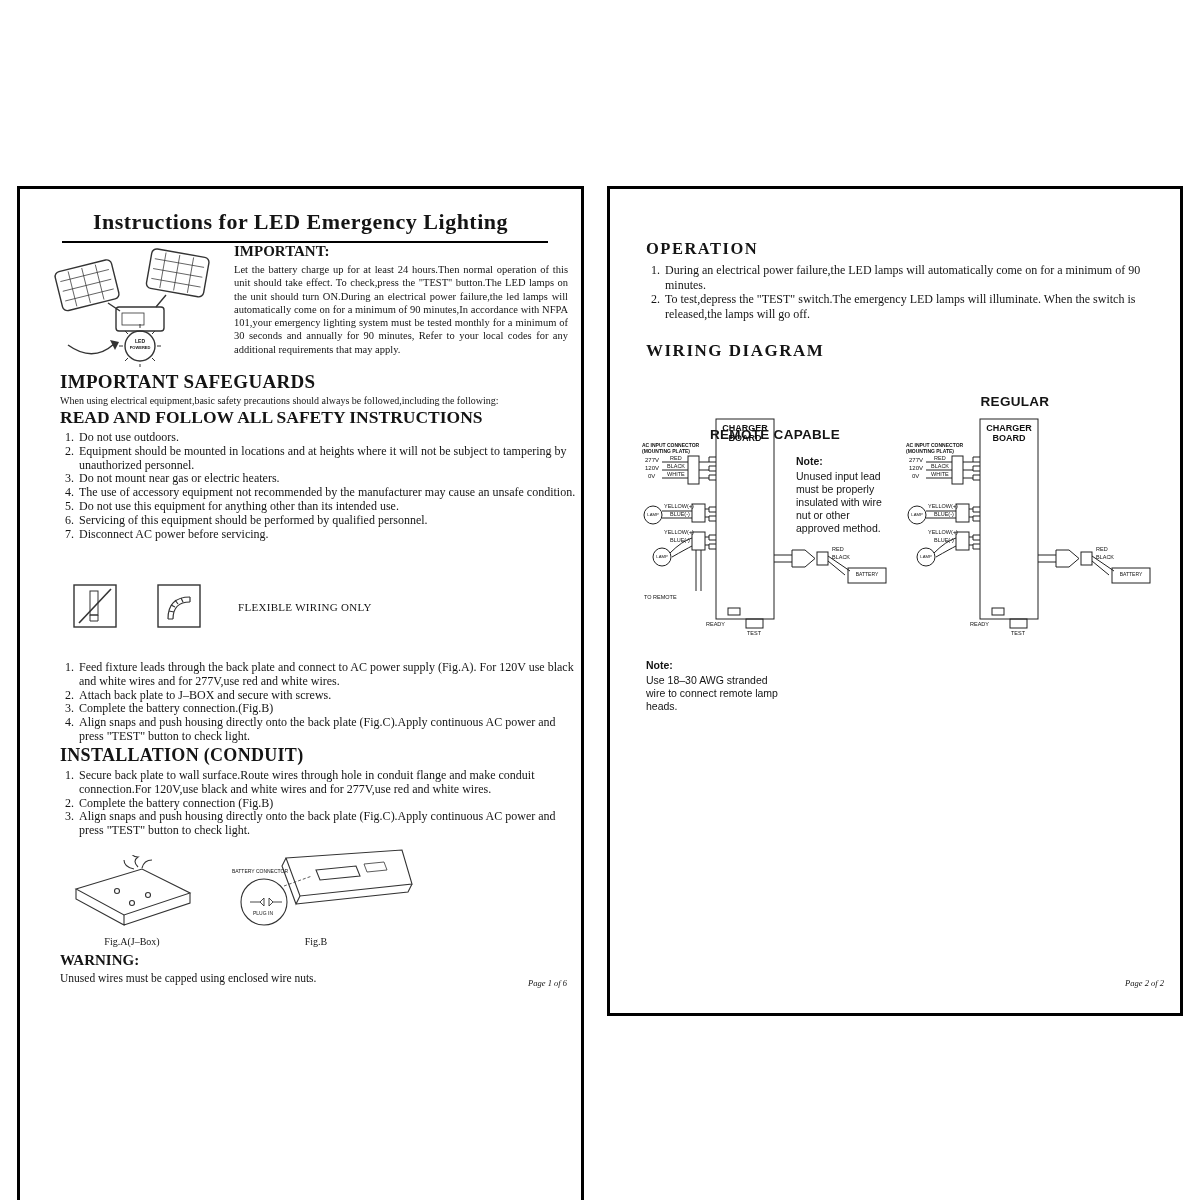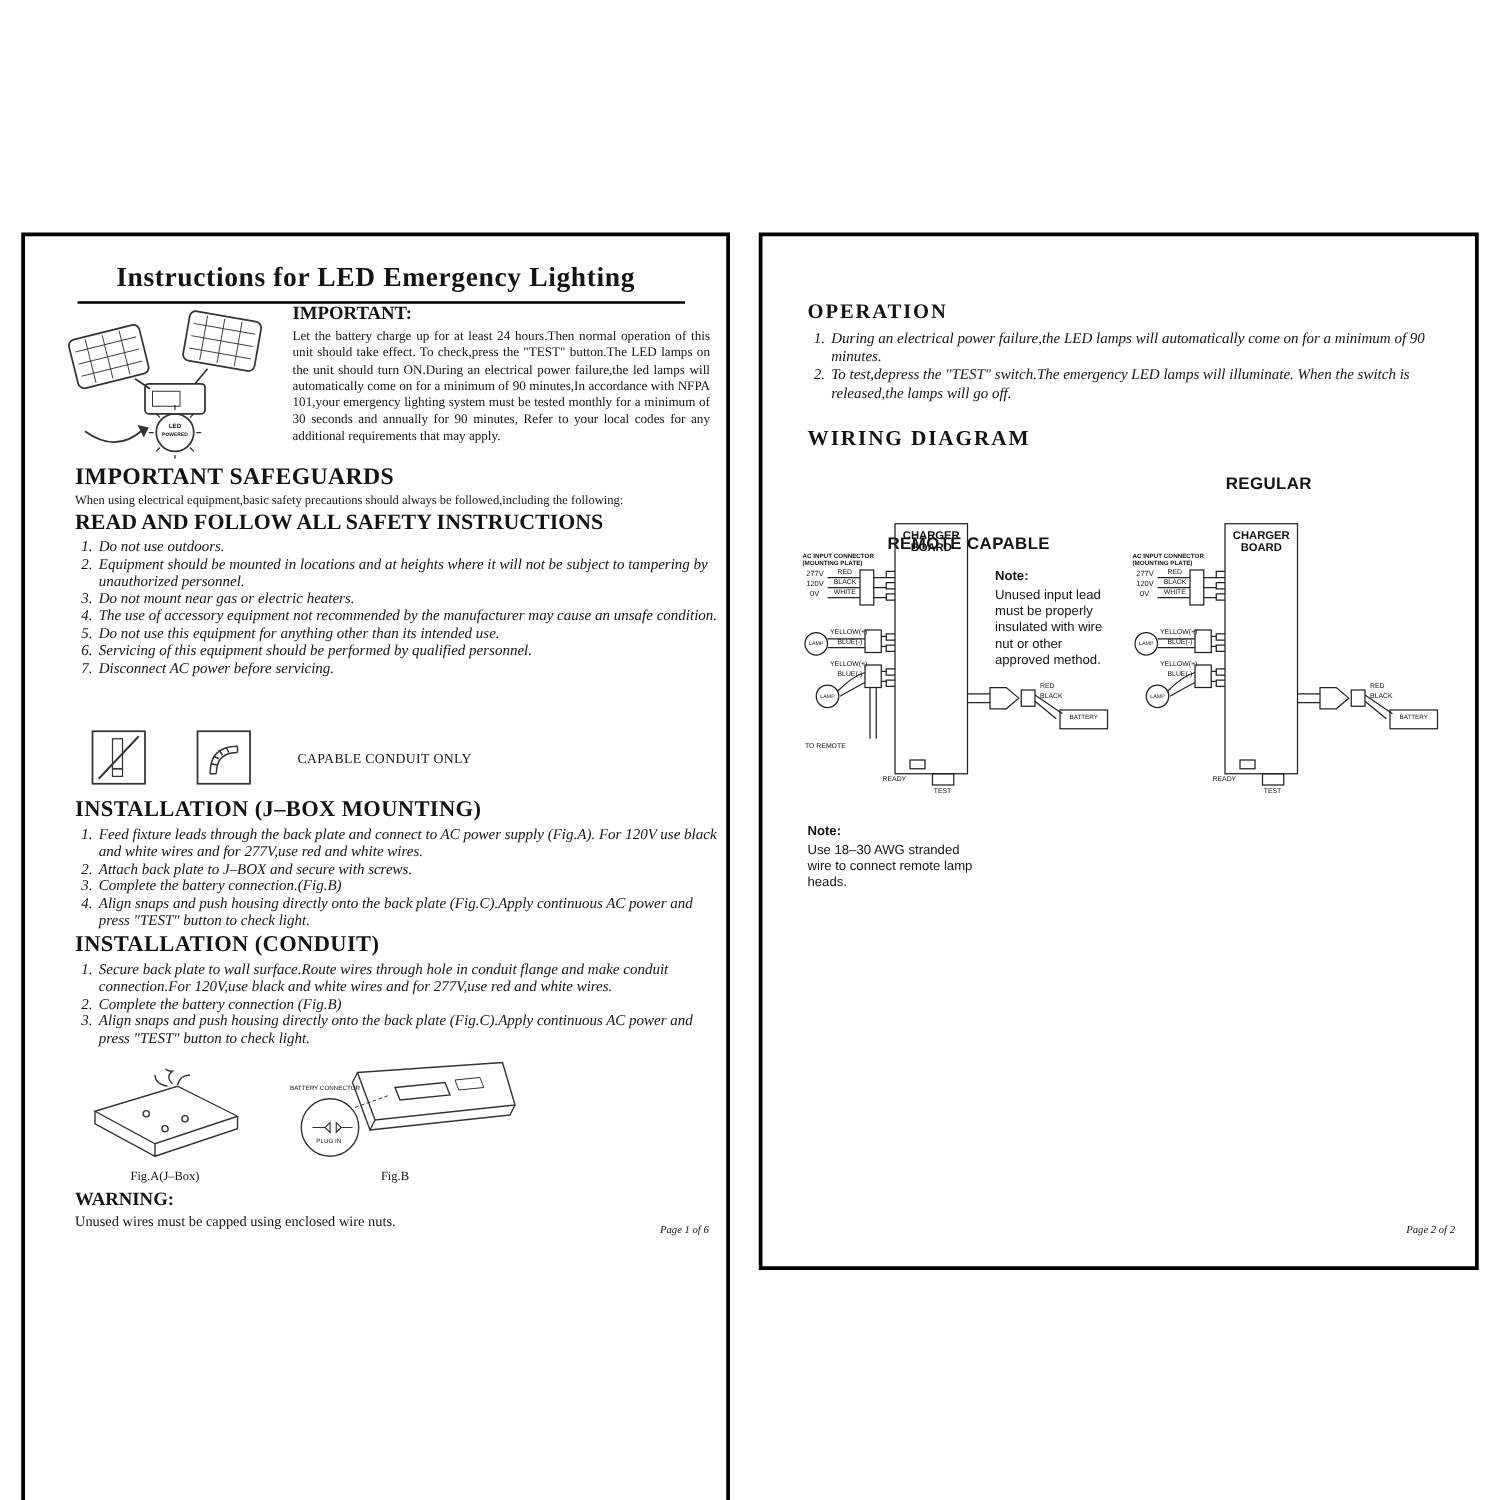--- a/index.html
+++ b/index.html
@@ -8,21 +8,21 @@
   .page{position:absolute;background:#fff;border:3px solid #000;box-sizing:border-box;}
   .abs{position:absolute;}
   .doc-title{font-weight:bold;font-size:22px;text-align:center;letter-spacing:.5px;}
   .h-big{font-weight:bold;font-size:19px;letter-spacing:.3px;}
   .h-mid{font-weight:bold;font-size:17.5px;}
   .h-inst{font-weight:bold;font-size:18px;letter-spacing:.3px;}
   .h-sm{font-weight:bold;font-size:15px;text-align:center;}
   .h-op{font-weight:bold;font-size:16.5px;letter-spacing:1.5px;}
   .small-txt{font-size:10px;}
   .imp-body{font-size:10.5px;line-height:13.3px;text-align:justify;}
-  ol{margin:0;padding-left:17px;font-style:italic;}
+  ol{margin:0;padding-left:17px;}
   ol li{font-size:12px;line-height:13.8px;padding-left:2px;}
   .op-list li{line-height:14.5px;}
   .warn-txt{font-size:11.5px;}
   .conduit-note{font-size:11px;letter-spacing:.3px;}
   .pagenum{font-style:italic;font-size:8.5px;white-space:nowrap;}
   .diag-title{font-family:"Liberation Sans",sans-serif;font-weight:bold;font-size:13.5px;text-align:center;letter-spacing:.3px;}
   .fig-label{font-size:10px;text-align:center;width:100%;position:absolute;bottom:0;left:0;}
   .fig-tiny{position:absolute;font-family:"Liberation Sans",sans-serif;font-size:5px;white-space:nowrap;}
   .dl{position:absolute;font-family:"Liberation Sans",sans-serif;white-space:nowrap;color:#111;font-size:6px;}
   .dl-5{font-size:5px;font-weight:bold;}
@@ -102,23 +102,22 @@
     <div class="abs" style="left:136px;top:394px;">
       <svg width="46" height="46" viewBox="0 0 46 46">
         <g fill="none" stroke="#333" stroke-width="1.2">
           <rect x="2" y="2" width="42" height="42" stroke-width="1.4"></rect>
           <path d="M12 36 Q12 14 34 14"></path>
           <path d="M17 36 Q17 19 34 19"></path>
           <path d="M12 36 h5 M34 14 v5 M13 28 l5 1 M15 22 l4 2 M19 17 l3 4 M25 15 l2 4"></path>
         </g>
       </svg>
     </div>
-    <div class="abs conduit-note" style="left:218px;top:412px;">CAPABLE CONDUIT ONLY</div>
-
-    <div class="abs h-inst" style="left:40px;top:448px;">INSTALLATION (J–BOX MOUNTING)</div>
+    <div class="abs conduit-note" style="left:218px;top:412px;">FLEXIBLE WIRING ONLY</div>
+
     <ol class="abs" style="left:40px;top:472px;width:505px;">
       <li>Feed fixture leads through the back plate and connect to AC power supply (Fig.A). For 120V use black and white wires and for 277V,use red and white wires.</li>
       <li>Attach back plate to J–BOX and secure with screws.</li>
       <li>Complete the battery connection.(Fig.B)</li>
       <li>Align snaps and push housing directly onto the back plate (Fig.C).Apply continuous AC power and press "TEST" button to check light.</li>
     </ol>
 
     <div class="abs h-inst" style="left:40px;top:556px;">INSTALLATION (CONDUIT)</div>
     <ol class="abs" style="left:40px;top:580px;width:505px;">
       <li>Secure back plate to wall surface.Route wires through hole in conduit flange and make conduit connection.For 120V,use black and white wires and for 277V,use red and white wires.</li>
@@ -167,21 +166,21 @@
 
     <div class="abs h-op" style="left:36px;top:50px;">OPERATION</div>
     <ol class="abs op-list" style="left:36px;top:74px;width:512px;">
       <li>During an electrical power failure,the LED lamps will automatically come on for a minimum of 90 minutes.</li>
       <li>To test,depress the "TEST" switch.The emergency LED lamps will illuminate. When the switch is released,the lamps will go off.</li>
     </ol>
 
     <div class="abs h-op" style="left:36px;top:152px;font-size:17px;">WIRING DIAGRAM</div>
 
     <div class="abs diag-title" style="left:55px;top:190px;width:220px;margin-top:48px;">REMOTE CAPABLE</div>
-    <div class="abs diag-title" style="left:300px;top:190px;width:210px;">REGULAR</div>
+    <div class="abs diag-title" style="left:300px;top:205px;width:210px;">REGULAR</div>
 
     <div class="diag" style="left:32px;top:216px;">
       <svg width="258" height="252" viewBox="0 0 258 252">
         <g fill="none" stroke="#222" stroke-width="1">
           <rect x="74" y="14" width="58" height="200"></rect>
           <path d="M74 52 h-7 v5 h7 M74 61 h-7 v5 h7 M74 70 h-7 v5 h7"></path>
           <path d="M74 102 h-7 v5 h7 M74 111 h-7 v5 h7"></path>
           <path d="M74 130 h-7 v5 h7 M74 139 h-7 v5 h7"></path>
           <path d="M20 57 H46 M20 65 H46 M20 73 H46"></path>
           <rect x="46" y="51" width="11" height="28"></rect>

